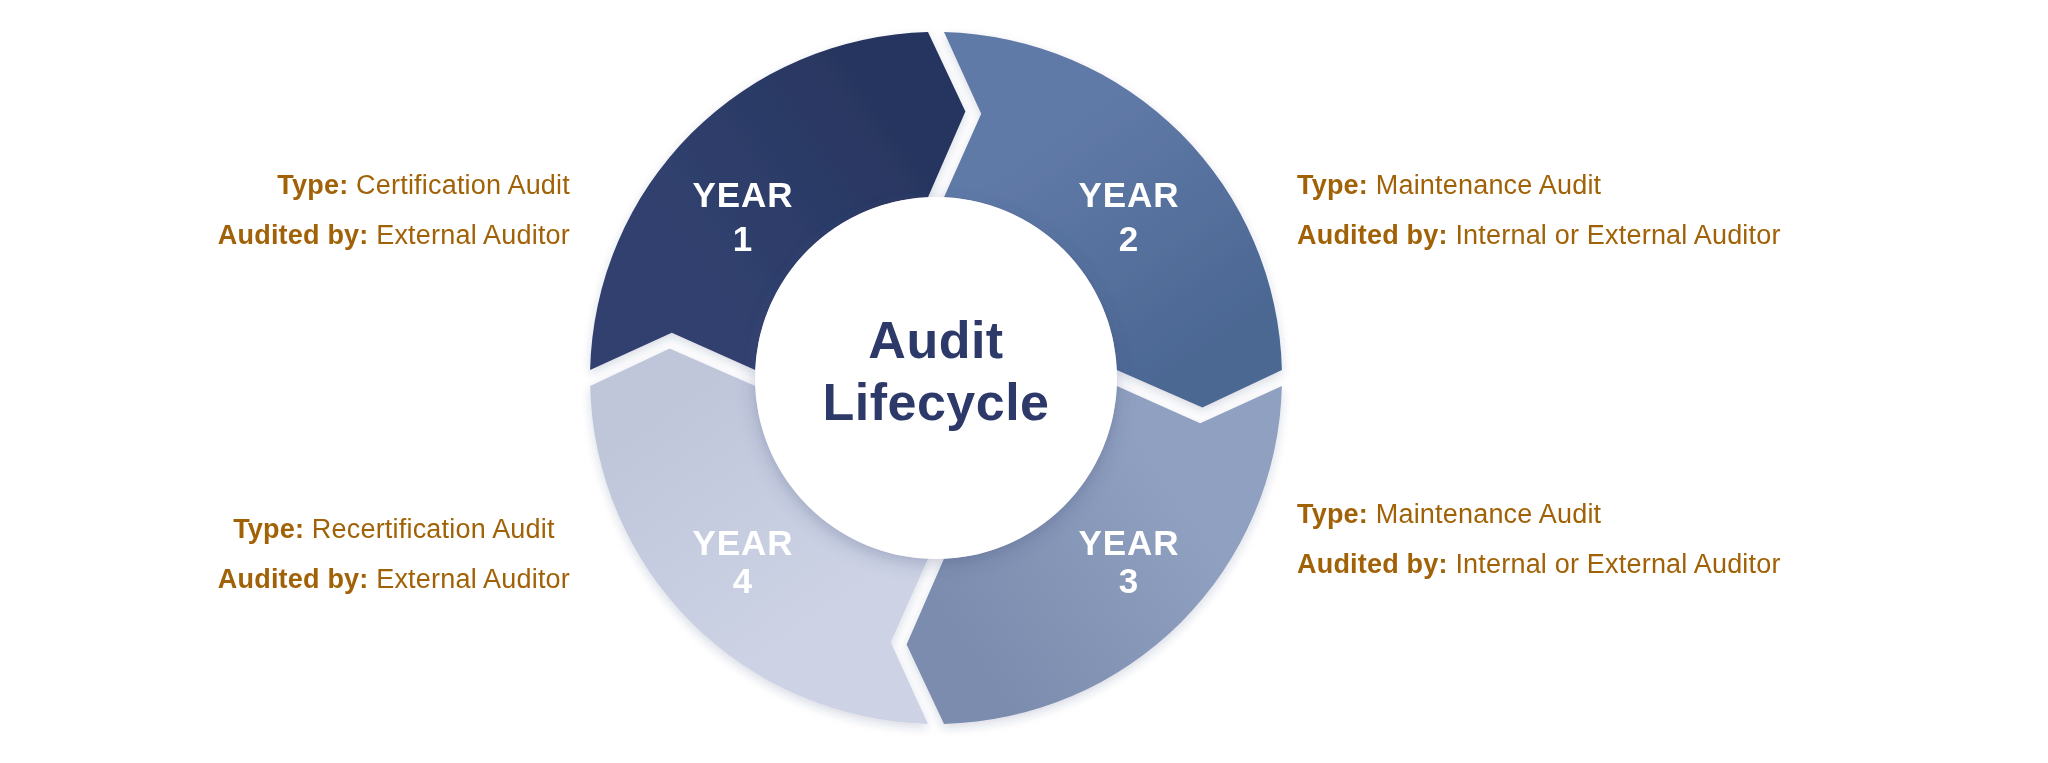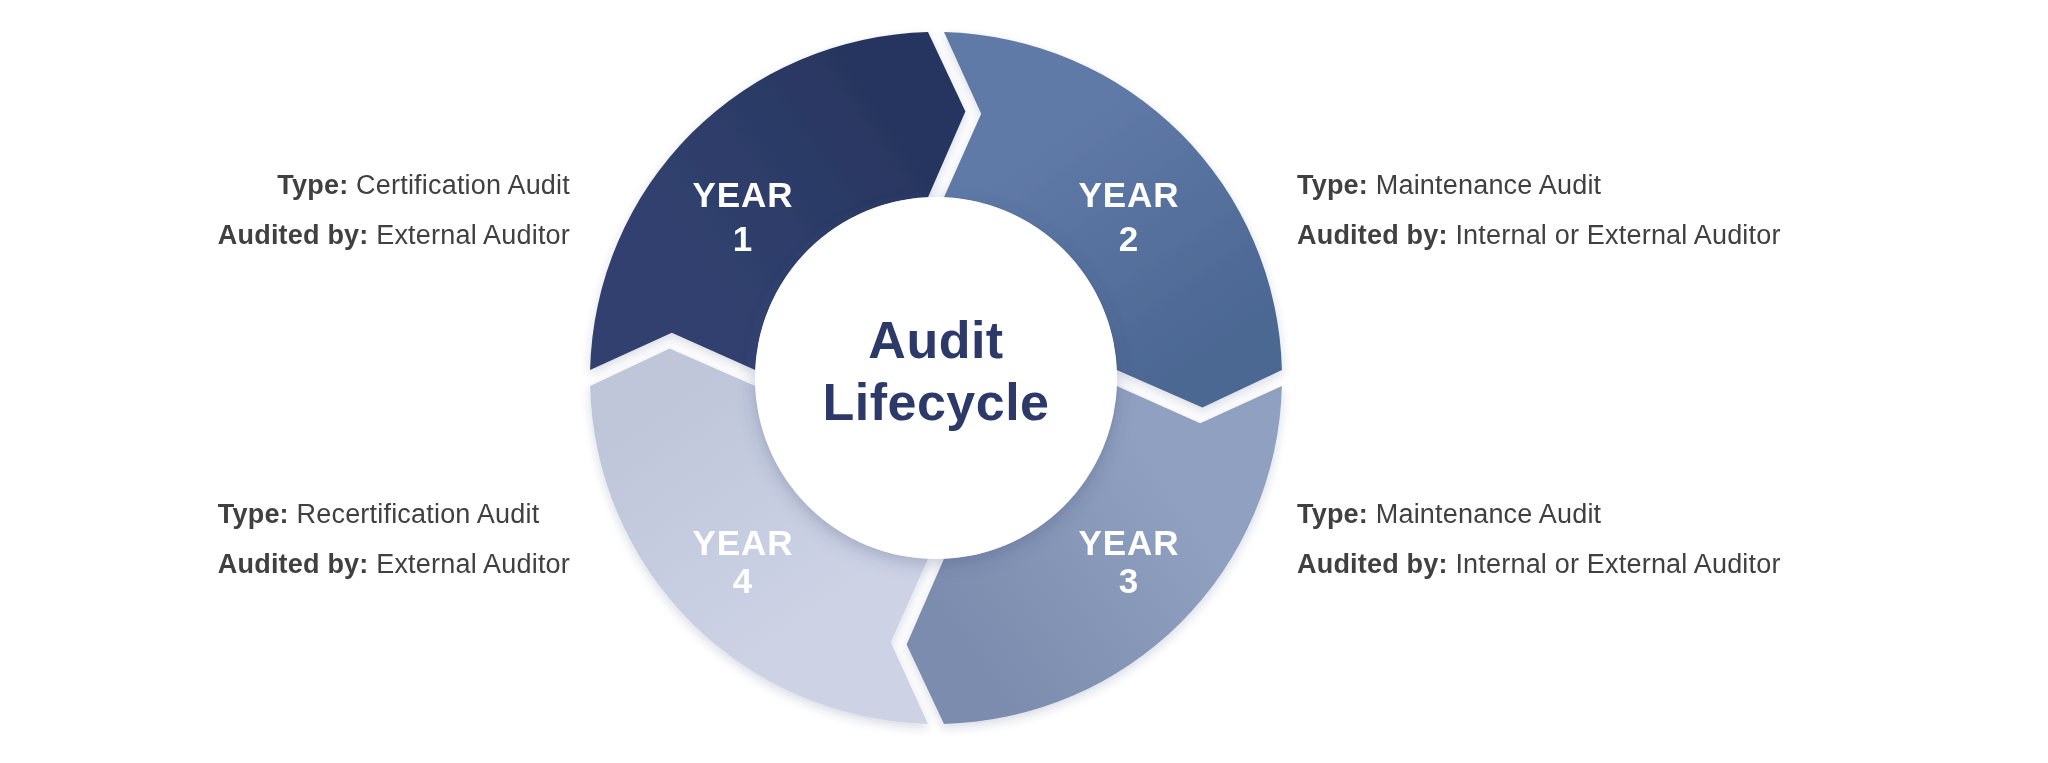--- a/index.html
+++ b/index.html
@@ -2,27 +2,27 @@
 <html><head>
 <meta charset="utf-8">
 <style>
   html,body{margin:0;padding:0;background:#ffffff;}
   .stage{
     position:relative;width:2048px;height:763px;background:#ffffff;overflow:hidden;
     font-family:"Liberation Sans",sans-serif;
   }
   .stage svg{position:absolute;left:0;top:0;width:2048px;height:763px;}
   .note{
-    position:absolute;color:#404040;font-size:27px;line-height:50px;
+    position:absolute;color:#a16207;font-size:27px;line-height:50px;
     white-space:nowrap;letter-spacing:0.2px;
   }
   .note .b{font-weight:700;}
   .note.tl{top:160px;right:1478px;text-align:right;}
   .note.tr{top:160px;left:1297px;text-align:left;}
-  .note.bl{top:489px;right:1478px;text-align:left;}
+  .note.bl{top:504px;right:1478px;text-align:center;}
   .note.br{top:489px;left:1297px;text-align:left;}
   .year-label{
     font-family:"Liberation Sans",sans-serif;font-weight:700;font-size:35px;
     letter-spacing:1px;text-anchor:middle;
   }
   .center-title{
     font-family:"Liberation Sans",sans-serif;font-weight:700;font-size:52px;
     letter-spacing:0.5px;text-anchor:middle;
   }
 </style>

